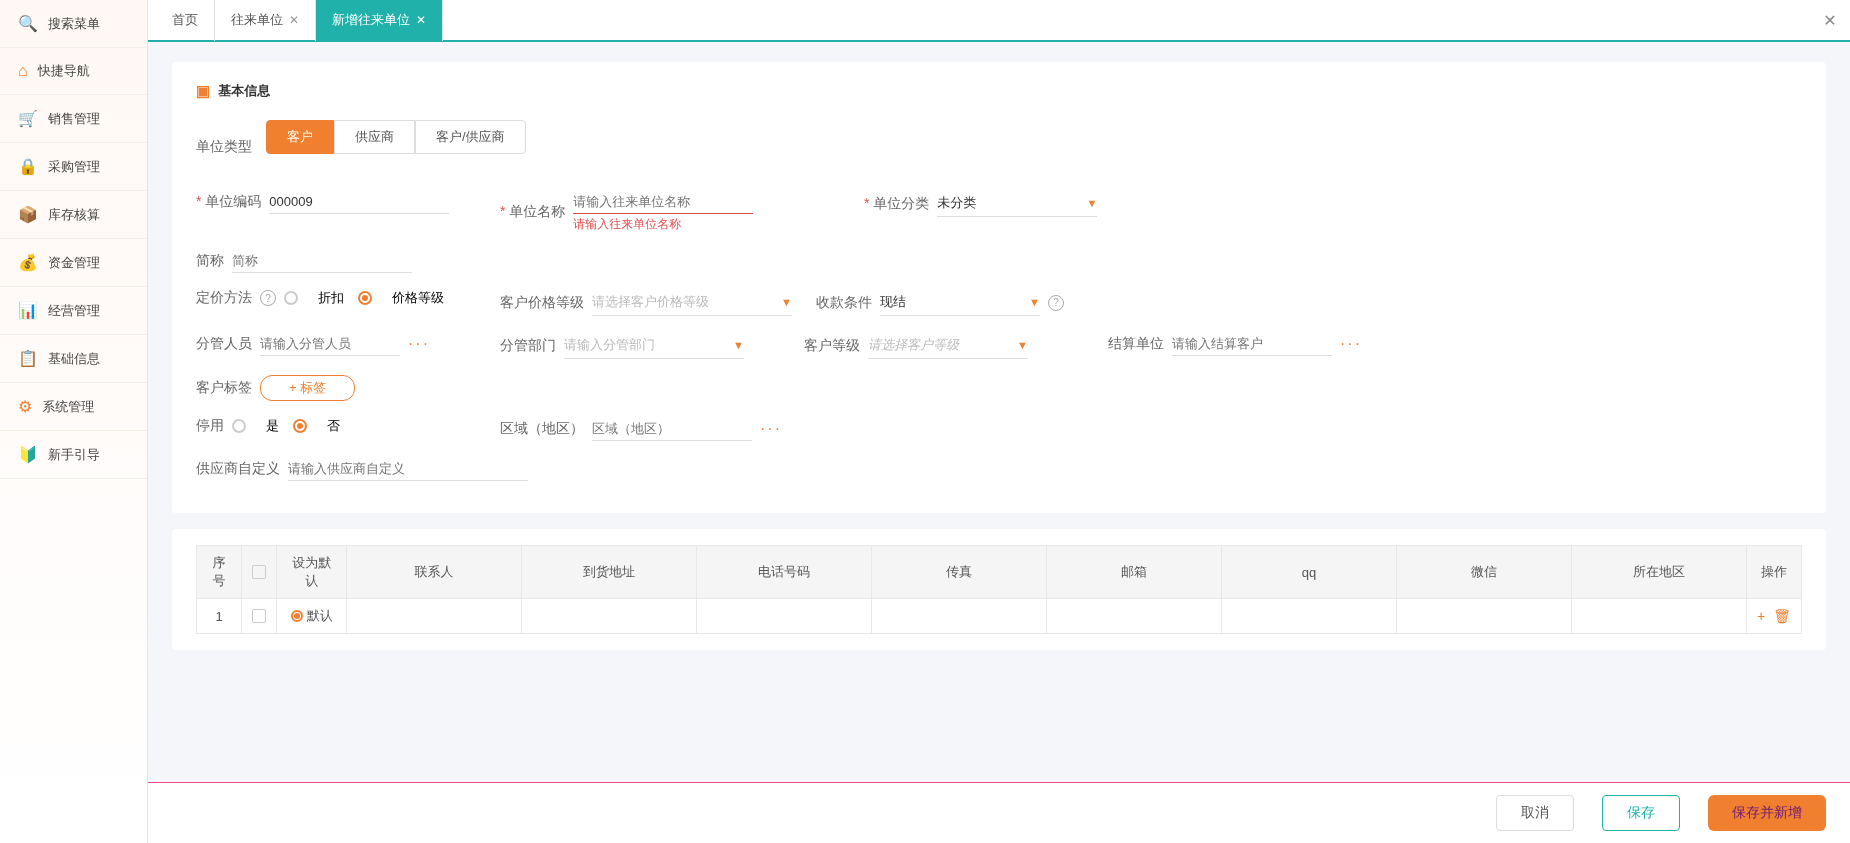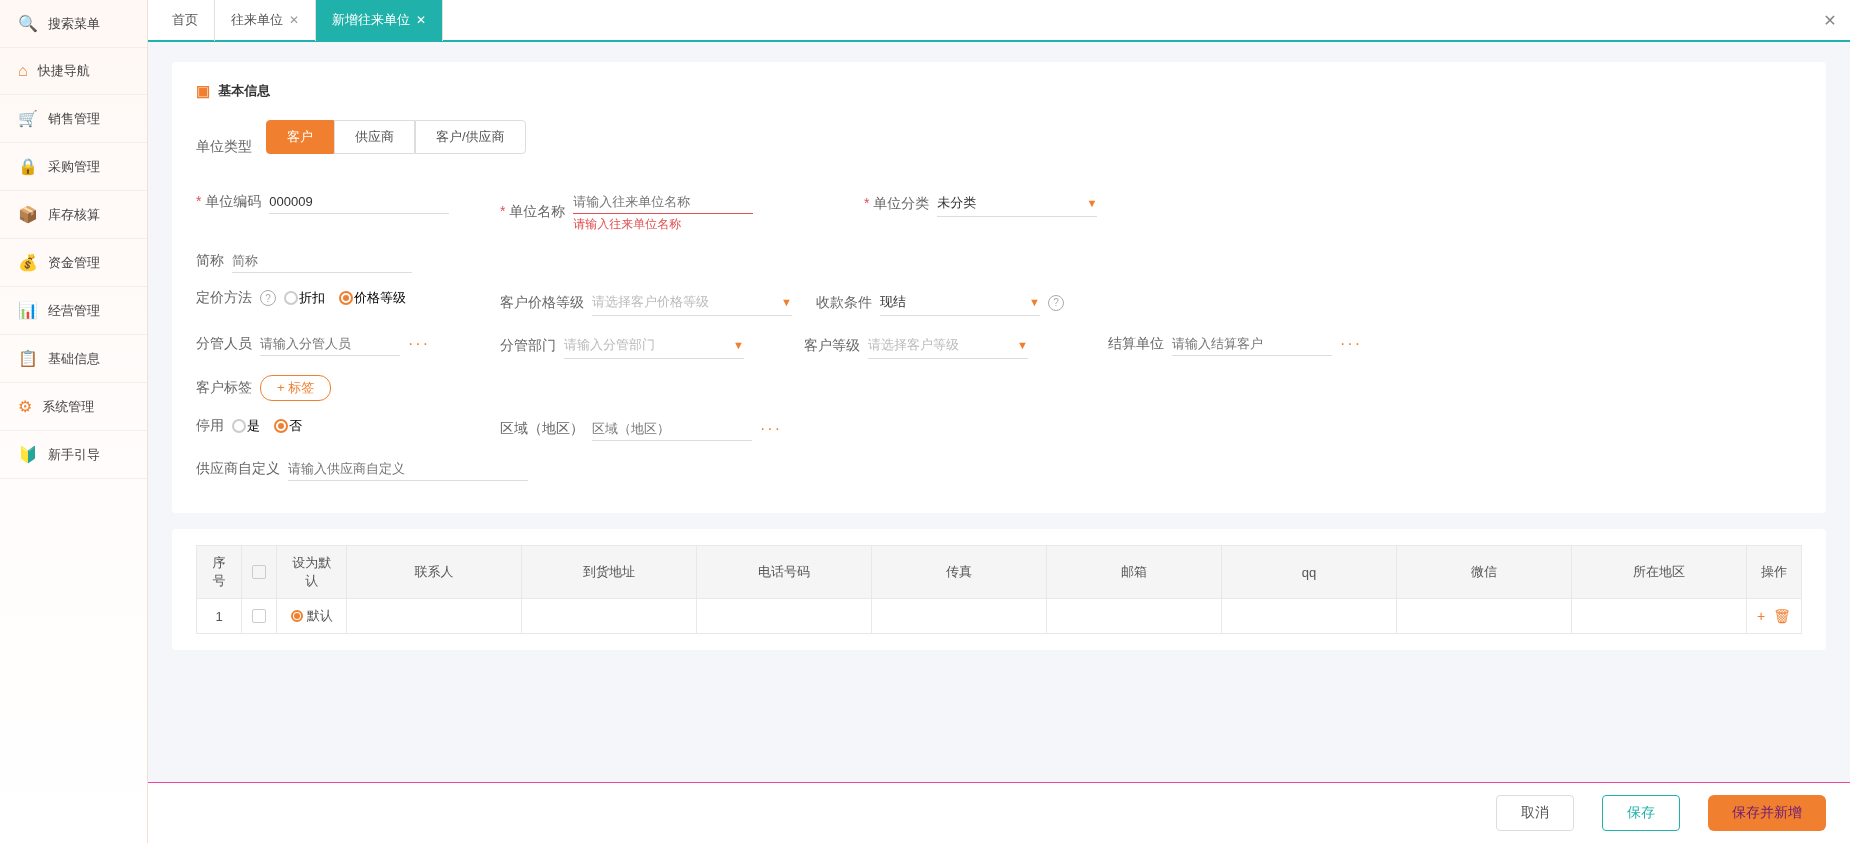--- a/index.html
+++ b/index.html
@@ -170,42 +170,42 @@
       min-width: 160px;
       cursor: pointer;
       gap: 4px;
       color: #333;
     }
     .select-field .select-text { flex: 1; font-size: 13px; }
     .select-field .chevron { color: #f08030; font-size: 11px; }
 
     
     .radio-group { display: flex; gap: 14px; align-items: center; }
-    .radio-item { display: flex; align-items: center; gap: 1px; cursor: pointer; }
+    .radio-item { display: flex; align-items: center; gap: 20px; cursor: pointer; }
     .radio-circle {
       width: 14px; height: 14px;
       border-radius: 50%;
       border: 2px solid #ccc;
       display: flex; align-items: center; justify-content: center;
     }
     .radio-circle.checked { border-color: #f08030; }
     .radio-circle.checked::after {
       content: '';
       width: 6px; height: 6px;
       border-radius: 50%;
       background: #f08030;
     }
 
     
     .tag-btn {
       border: 1px solid #f08030;
       color: #f08030;
       background: #fff;
       border-radius: 12px;
-      padding: 3px 16px;
+      padding: 3px 28px;
       cursor: pointer;
       font-size: 13px;
     }
 
     
     .more-btn { color: #f08030; cursor: pointer; font-size: 16px; letter-spacing: 2px; }
 
     
     .help-icon {
       width: 16px; height: 16px;
@@ -463,21 +463,21 @@
         <div class="form-field">
           <span class="field-label">分管部门</span>
           <div class="select-field" style="min-width:180px;">
             <span class="select-text" style="color:#bbb;">请输入分管部门</span>
             <span class="chevron">▼</span>
           </div>
         </div>
         <div class="form-field">
           <span class="field-label">客户等级</span>
           <div class="select-field" style="min-width:160px;">
-            <span class="select-text" style="color:#bbb;">请选择客户等级</span>
+            <span class="select-text" style="color:#bbb;font-style:italic;">请选择客户等级</span>
             <span class="chevron">▼</span>
           </div>
         </div>
         <div class="form-field">
           <span class="field-label">结算单位</span>
           <input class="field-input" type="text" placeholder="请输入结算客户" style="width: 160px;">
           <span class="more-btn">···</span>
         </div>
       </div>
 

